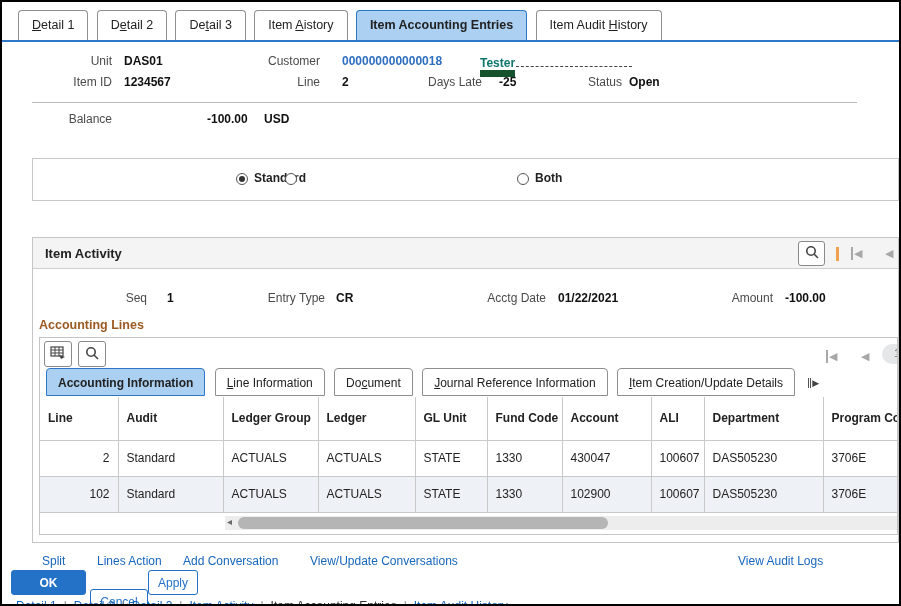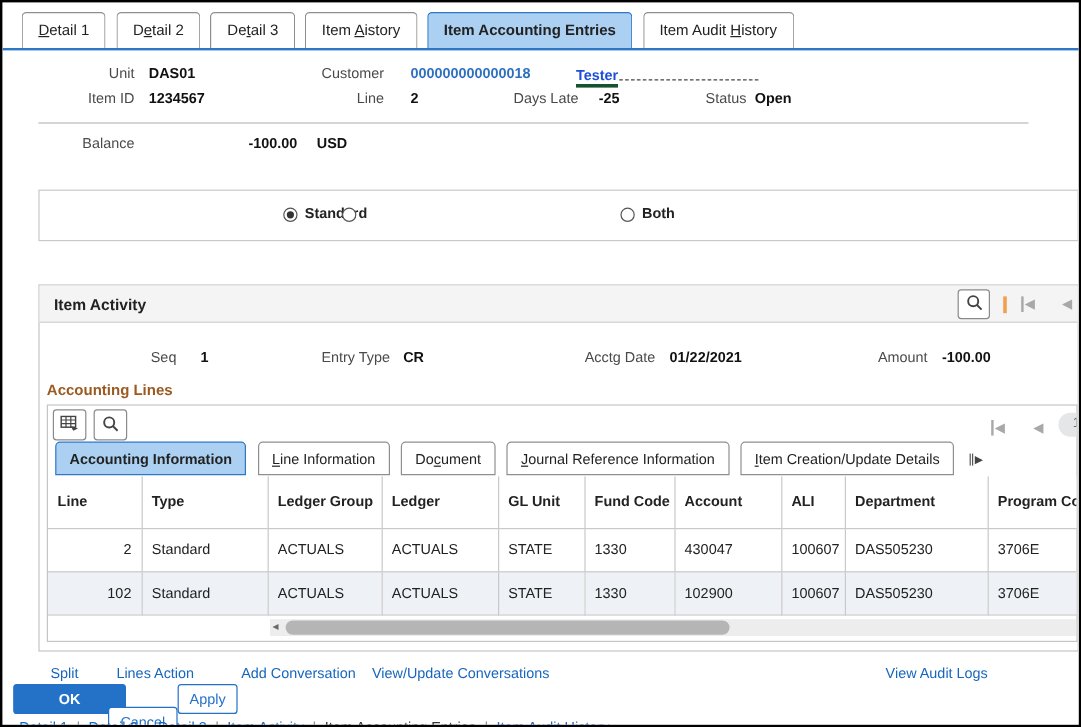--- a/index.html
+++ b/index.html
@@ -22,21 +22,21 @@
   .tab { display:inline-block; height:30px; padding:7px 13px 0 13px; margin-right:5px;
          border:1px solid #8f8f8f; border-bottom:none; border-radius:4px 4px 0 0;
          background:#fff; color:#222; font-size:12.5px; cursor:pointer; vertical-align:bottom; }
   .tab.active { background:#abd0f2; border-color:#2e77c6; font-weight:bold; }
   .tab .u { text-decoration:underline; }
 
   
   .r { text-align:right; }
   .cust-link { position:absolute; top:52px; left:340px; color:#2e6fc0; font-weight:bold; cursor:pointer; }
   .tester { position:absolute; top:52px; left:478px; white-space:nowrap; }
-  .tester .name { font-weight:bold; color:#1d4ed8; border-bottom:3px solid #14532d; cursor:pointer; }
+  .tester .name { font-weight:bold; color:#0f766e; border-bottom:7px solid #14532d; cursor:pointer; }
   .tester .dashes { display:inline-block; width:116px; height:13px;
                     border-bottom:1px dashed #444; margin-left:1px; }
   .hsep { position:absolute; top:100px; left:30px; width:825px; height:1px; background:#b9b9b9; }
 
   
   .section-heading { position:absolute; color:#9b5a21; font-weight:bold; font-size:12.5px; }
   .ald-box { position:absolute; top:156px; left:30px; right:0; height:43px;
              border:1px solid #c9c9c9; background:#fff; }
   .radio { position:absolute; top:14px; width:12px; height:12px; border:1px solid #555;
            border-radius:50%; background:#fff; cursor:pointer; }
@@ -81,21 +81,21 @@
   .grid-table td { height:36px; color:#222; }
   .grid-table tr.alt td { background:#eef1f5; }
   .grid-table td.num { text-align:right; }
   .hscroll { position:absolute; left:185px; right:0; top:178px; height:14px; background:#ededed; }
   .hscroll .larr { position:absolute; left:2px; top:0; color:#6a6a6a; font-size:10px; cursor:pointer; }
   .hscroll .thumb { position:absolute; left:13px; top:1px; width:370px; height:12px;
                     background:#b5b5b5; border-radius:6px; cursor:grab; }
 
   
   .foot-link { position:absolute; top:552px; font-size:12px; }
-  .btn-ok { position:absolute; top:568px; left:9px; width:94px; height:25px; background:#2471c8;
+  .btn-ok { position:absolute; top:568px; left:9px; width:75px; height:25px; background:#2471c8;
             color:#fff; font-weight:bold; border:1px solid #2471c8; border-radius:3px;
             font-family:"Liberation Sans", sans-serif; font-size:12px; cursor:pointer; }
   .btn-cancel { position:absolute; top:568px; left:88px; width:58px; height:25px;margin-top:19px; }
   .btn-apply { position:absolute; top:568px; left:146px; width:50px; height:25px; }
   .pagefoot { position:absolute; top:597px; left:14px; white-space:nowrap; font-size:12px; }
   .pagefoot .sep { color:#888; margin:0 7px; }
   .pagefoot .cur { color:#333; }
 </style>
 </head>
 <body>
@@ -215,21 +215,21 @@
         <col style="width:72px">
           <col style="width:75px">
           <col style="width:89px">
           <col style="width:53px">
         <col style="width:119px">
           <col style="width:100px">
       </colgroup>
       <tbody>
           <tr>
         <th>Line</th>
-        <th>Type</th>
+        <th>Audit</th>
         <th>Ledger Group</th>
         <th>Ledger</th>
         <th>GL Unit</th>
         <th>Fund Code</th>
         <th>Account</th>
         <th>ALI</th>
         <th>Department</th>
         <th>Program Code</th>
       </tr>
       <tr>
@@ -261,21 +261,21 @@
 
     <div class="hscroll">
       <span class="larr">◂</span>
       <div class="thumb"></div>
     </div>
   </div>
 </div>
 
 <a class="link foot-link" style="left:40px;">Split</a>
 <a class="link foot-link" style="left:95px;">Lines Action</a>
-<a class="link foot-link" style="left:181px;margin-left:18px;">Add Conversation</a>
+<a class="link foot-link" style="left:181px;">Add Conversation</a>
 <a class="link foot-link" style="left:308px;">View/Update Conversations</a>
 <a class="link foot-link" style="left:736px;">View Audit Logs</a>
 
 <button class="btn-ok">OK</button>
 <button class="btn-outline btn-cancel">Cancel</button>
 <button class="btn-outline btn-apply">Apply</button>
 
 <div class="pagefoot">
   <a class="link">Detail 1</a><span class="sep">|</span><a class="link">Detail 2</a><span class="sep">|</span><a class="link">Detail 3</a><span class="sep">|</span><a class="link">Item Activity</a><span class="sep">|</span><span class="cur">Item Accounting Entries</span><span class="sep">|</span><a class="link">Item Audit History</a>
 </div>

